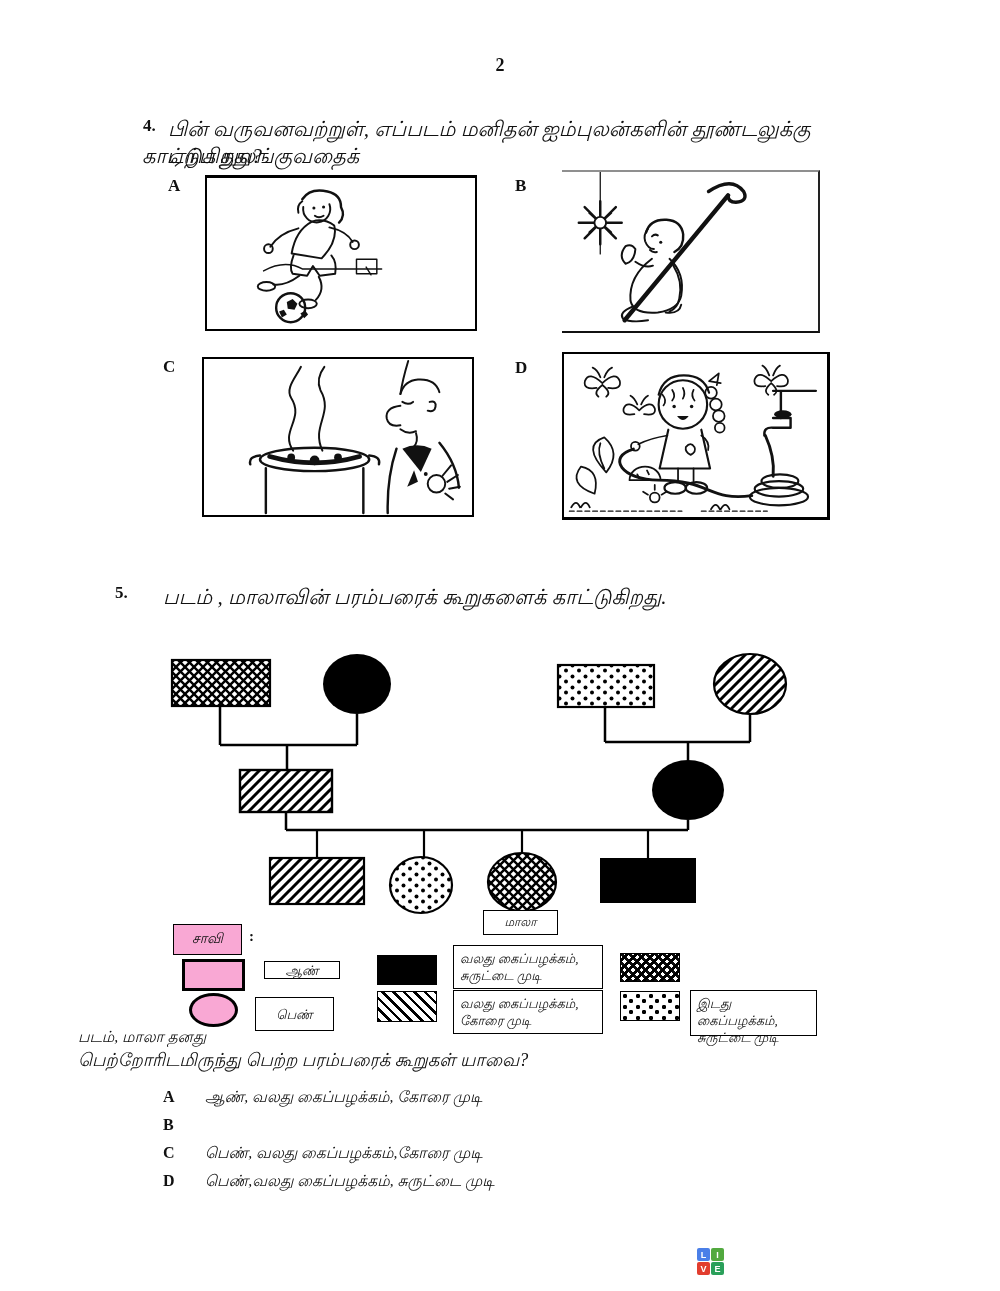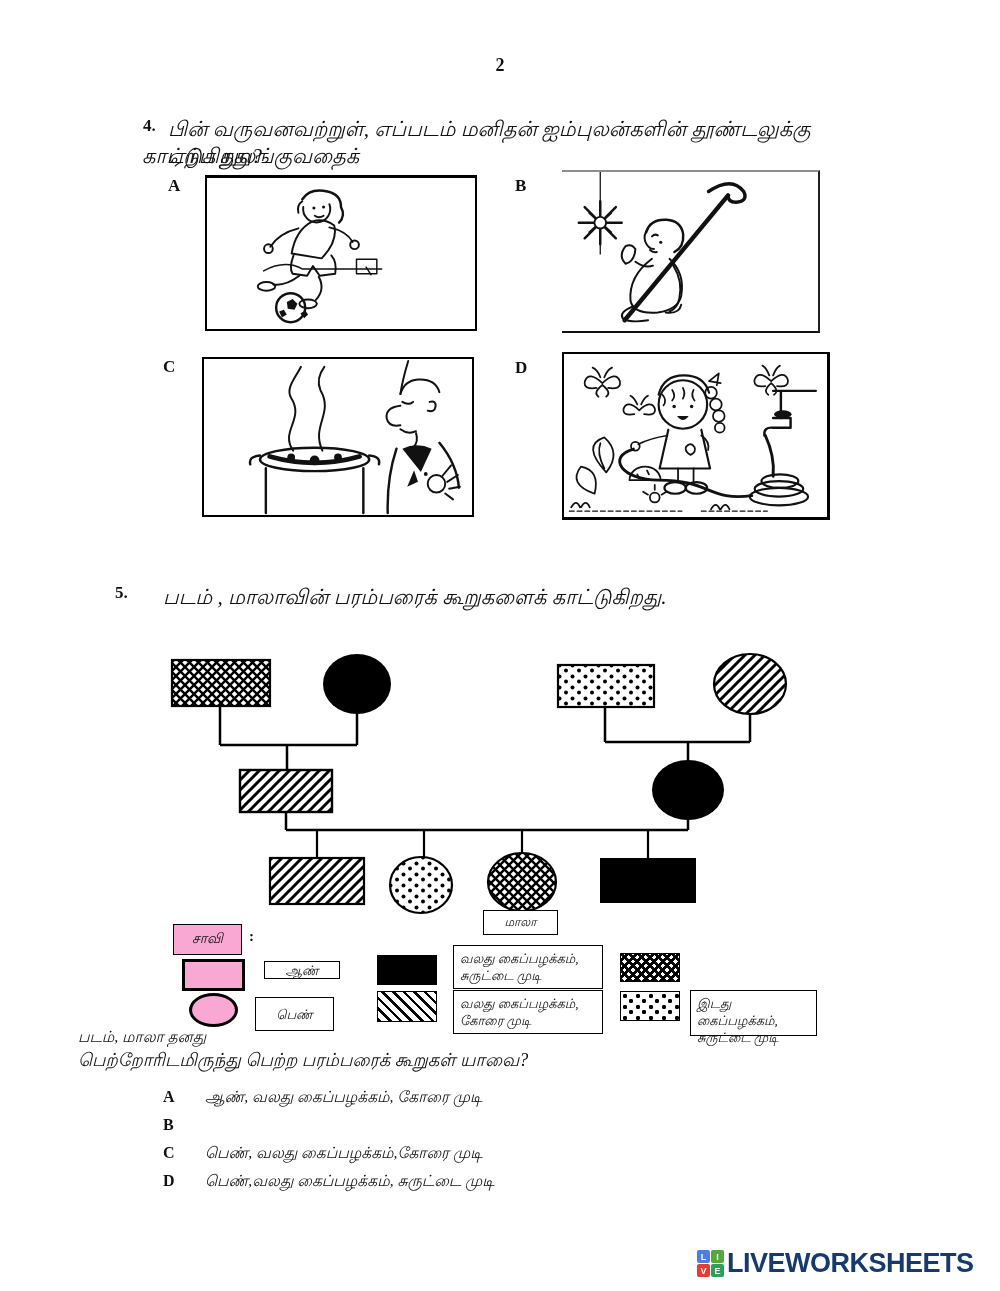--- a/index.html
+++ b/index.html
@@ -283,16 +283,15 @@
     <span class="anstext">பெண்,வலது கைப்பழக்கம், சுருட்டை முடி</span>
   </div>
 
   <div class="abs logo" style="left:697px;top:1248px;">
     <div class="logogrid">
       <div class="logocell" style="background:#4a7fe8;">L</div>
       <div class="logocell" style="background:#52a93f;">I</div>
       <div class="logocell" style="background:#e23d2e;">V</div>
       <div class="logocell" style="background:#2aa05a;">E</div>
     </div>
-    <div class="logotext">LIVEWORKSHEETS</div>
   </div>
 
 </div>
 
 </body></html>

